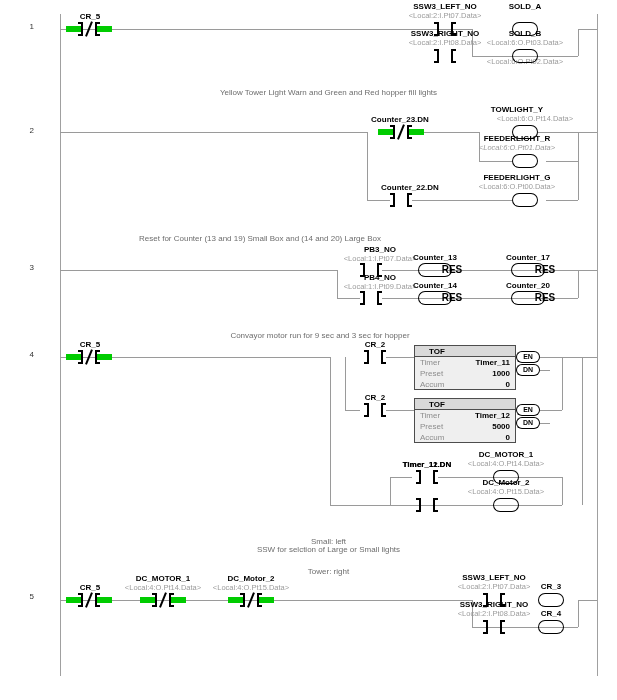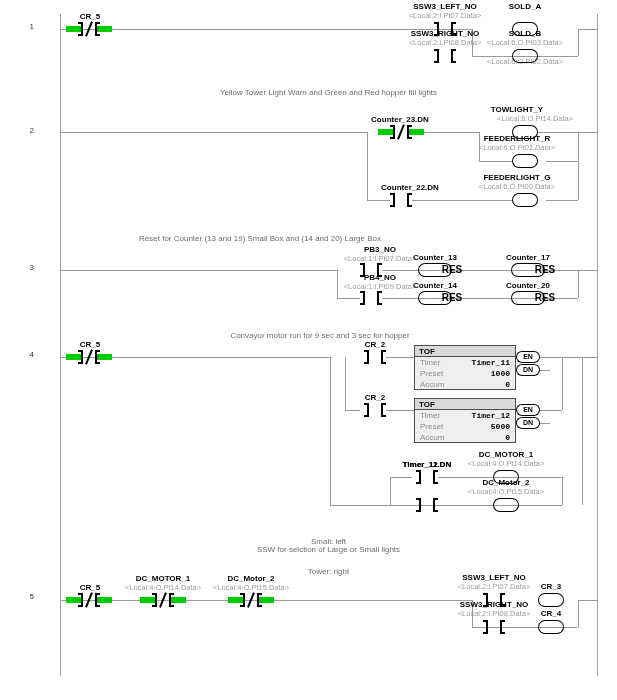--- a/index.html
+++ b/index.html
@@ -75,26 +75,26 @@
   .coil.wide .res{width:34px;}
 
   
   .fb{
     position:absolute;border:1px solid #4d4d4d;background:#efefef;
     box-sizing:border-box;
   }
   .fb .fb-title{
     position:absolute;left:0;top:0;right:0;height:11px;
     background:#d9d9d9;border-bottom:1px solid #4d4d4d;
-    font-size:8px;line-height:11px;font-weight:bold;padding-left:4px;
+    font-size:8px;line-height:11px;font-weight:bold;padding-left:14px;
     box-sizing:border-box;color:#000;
   }
   .fb .fb-row{position:absolute;left:0;right:0;height:11px;font-size:8px;line-height:11px;}
   .fb .fb-k{position:absolute;left:5px;color:#8d8d8d;}
-  .fb .fb-v{position:absolute;right:5px;color:#000;font-weight:bold;text-align:right;font-family:Liberation Mono, monospace;}
+  .fb .fb-v{position:absolute;right:5px;color:#000;font-weight:bold;text-align:right;}
 
   
   .pin{position:absolute;width:24px;height:12px;}
   .pin .pL,.pin .pR{
     position:absolute;top:0;width:12px;height:12px;
     border:1.2px solid #000;box-sizing:border-box;
   }
   .pin .pL{left:0;border-right:none;border-radius:12px 0 0 12px;}
   .pin .pR{left:12px;border-left:none;border-radius:0 12px 12px 0;}
   .pin .ptxt{

